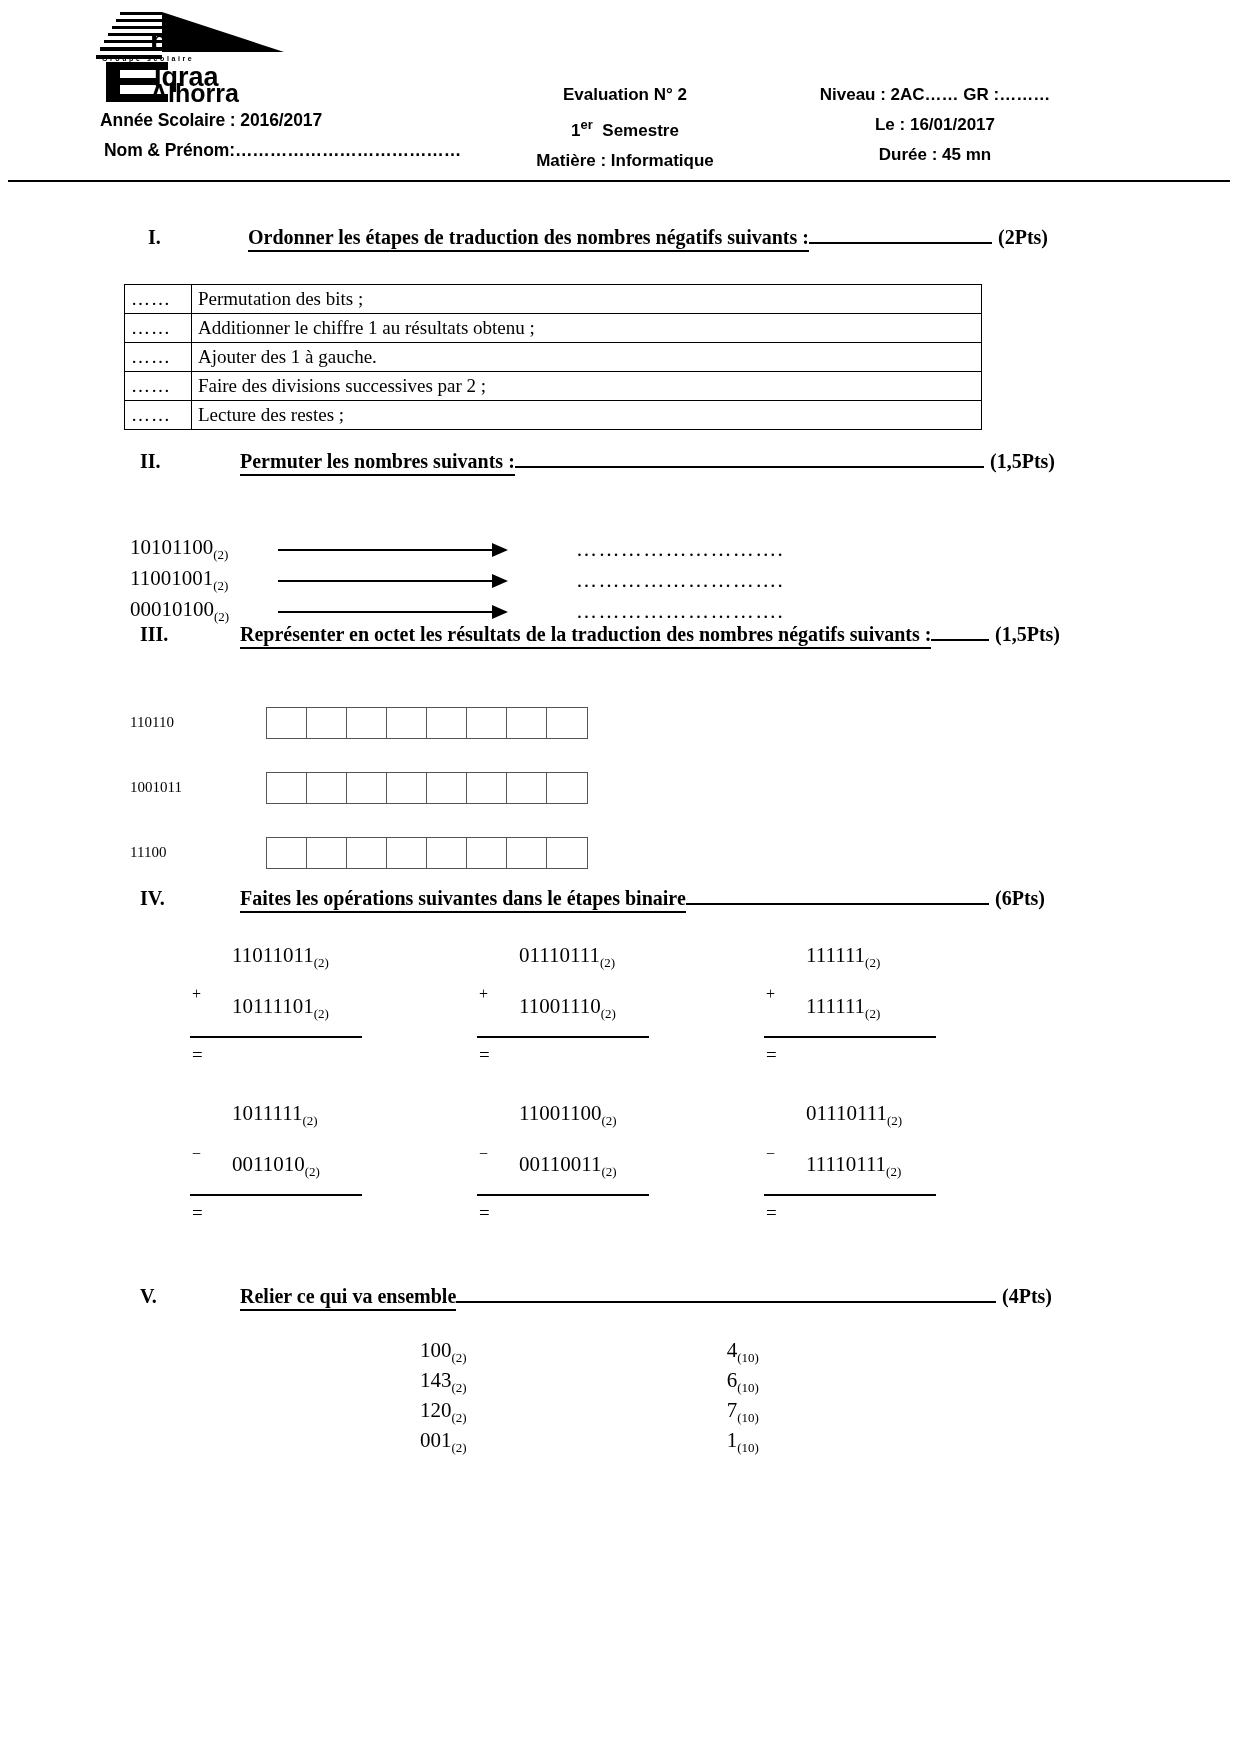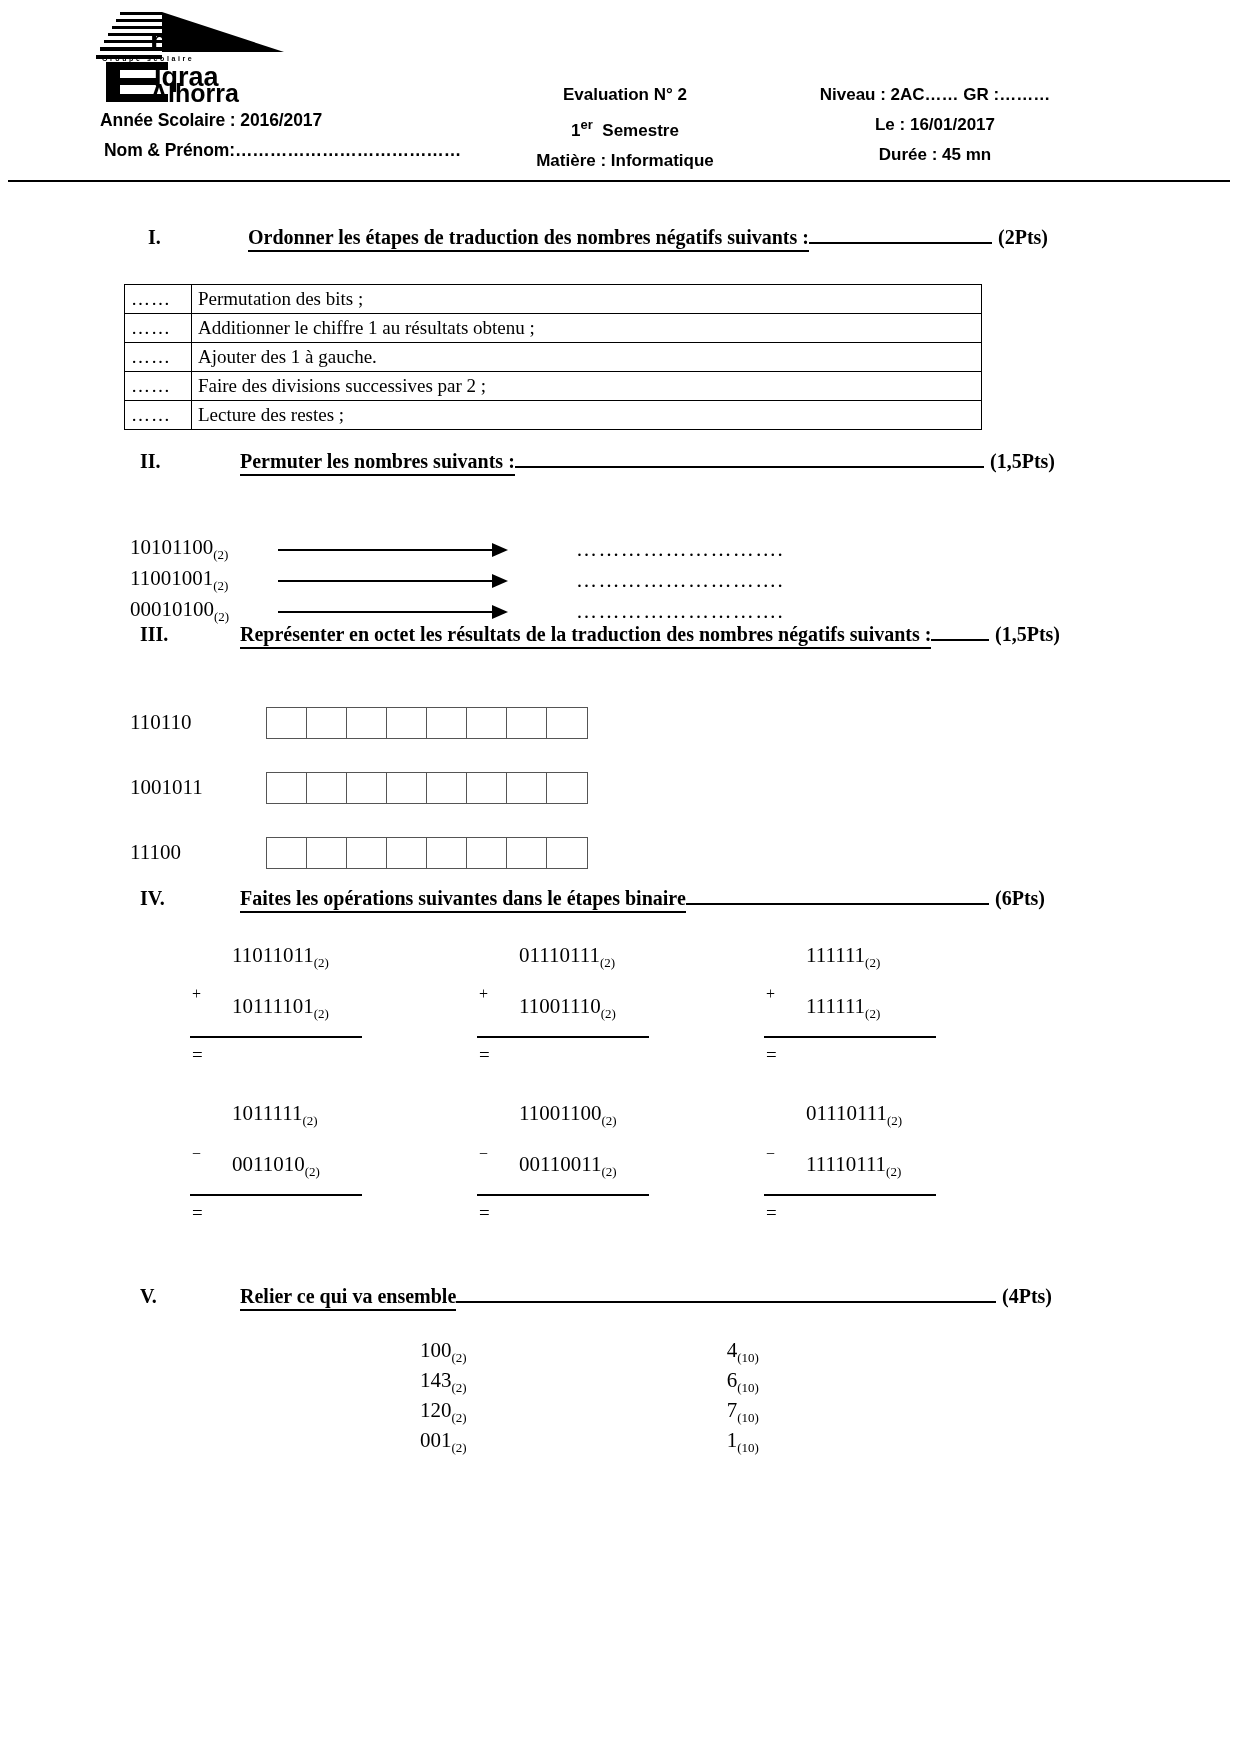--- a/index.html
+++ b/index.html
@@ -200,21 +200,21 @@
     width: 900px;
   }
   .octet-row {
     display: flex;
     align-items: center;
     height: 65px;
   }
   .octet-label {
     flex: 0 0 136px;
     width: 136px;
-    font-size: 21px;
+    font-size: 15px;
   }
   .octet-boxes {
     display: flex;
     border: 1.3px solid #555;
   }
   .octet-cell {
     width: 40px;
     height: 30px;
     border-right: 1.3px solid #555;
     box-sizing: border-box;

